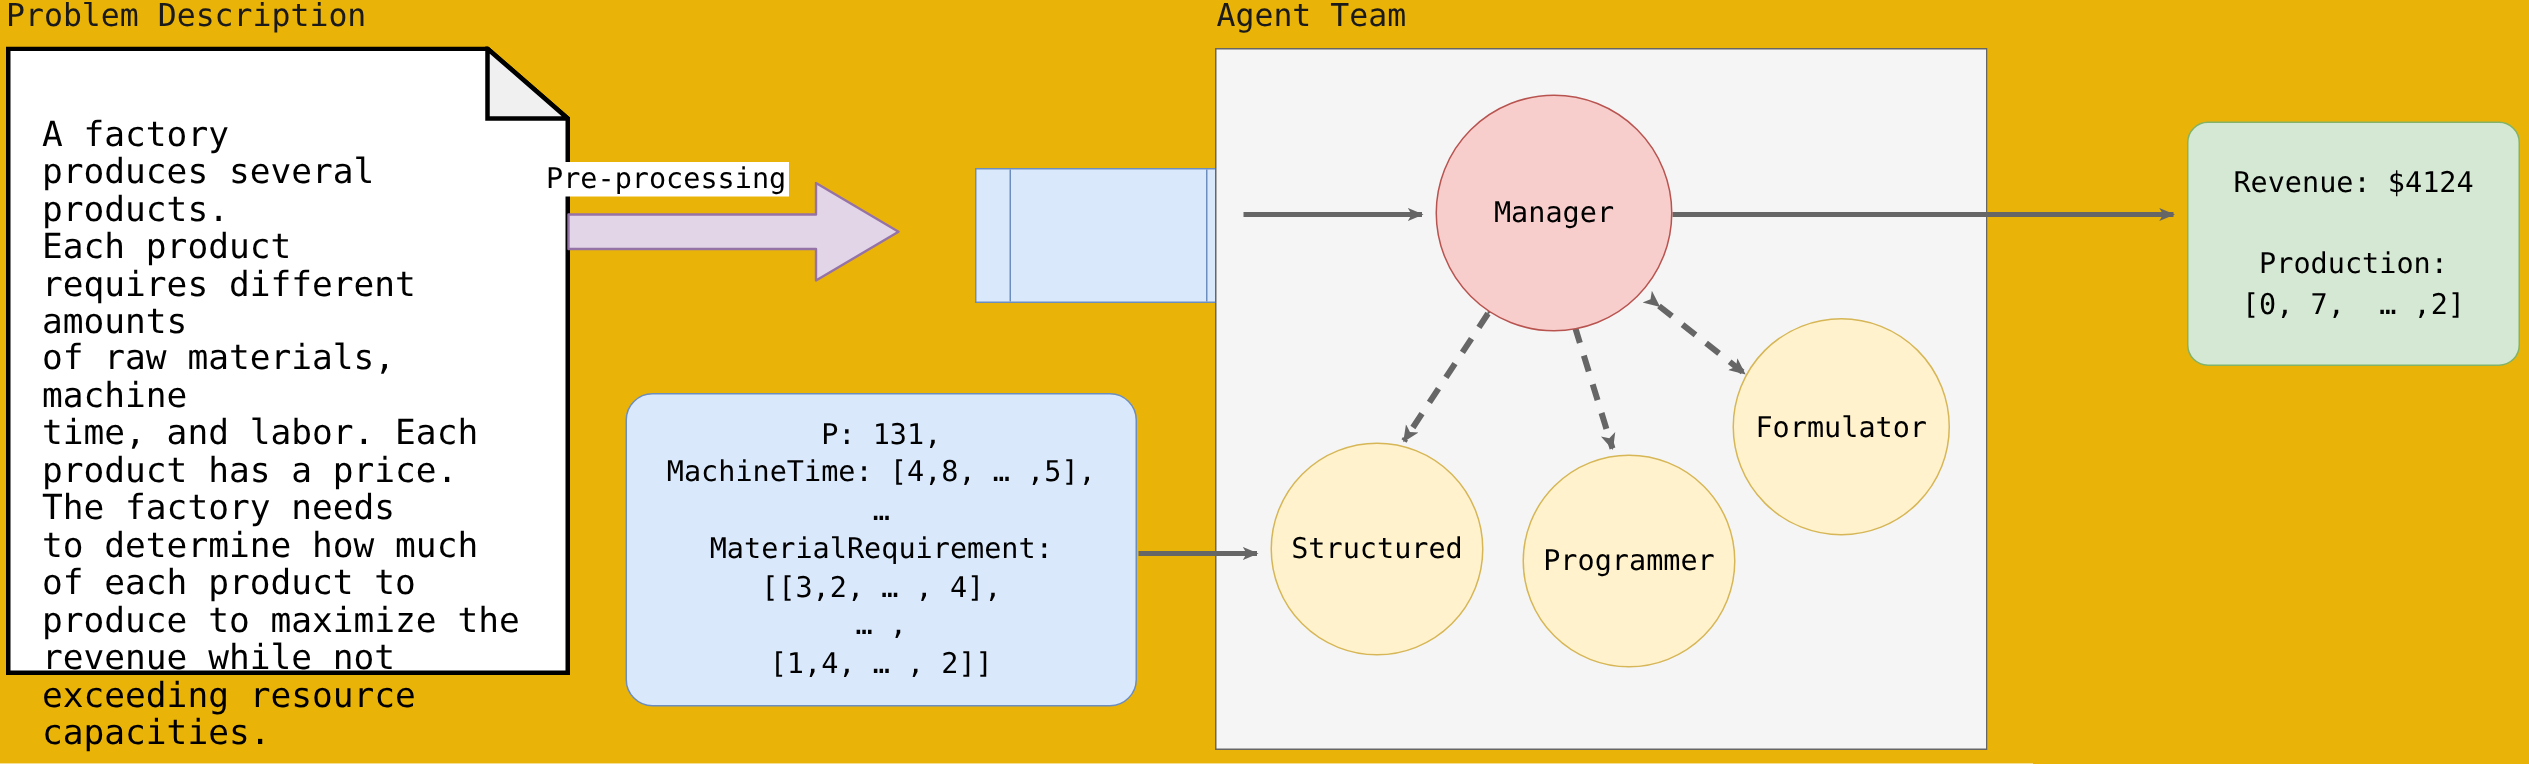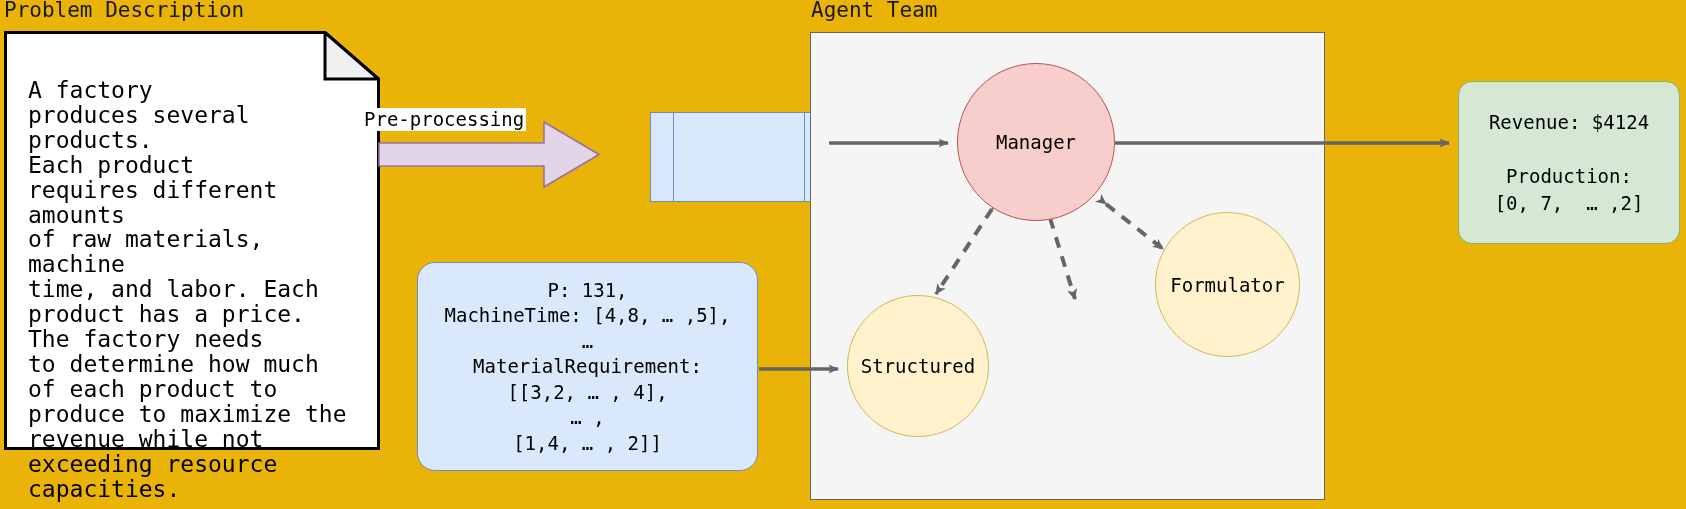--- a/index.html
+++ b/index.html
@@ -289,20 +289,23 @@
   </svg>
 
   <div id="circle-manager" class="agent-circle agent-manager">
     <span>Manager</span>
   </div>
 
   <div id="circle-evaluator" class="agent-circle agent-worker">
     <span>Structured</span>
   </div>
 
+  <div id="circle-programmer" class="agent-circle agent-worker">
+    <span>Programmer</span>
+  </div>
 
   <div id="circle-formulator" class="agent-circle agent-worker">
     <span>Formulator</span>
   </div>
 
   <div id="result-box">
     <div id="result-text">Revenue: $4124
 
 Production:
 [0, 7,  … ,2]</div>

